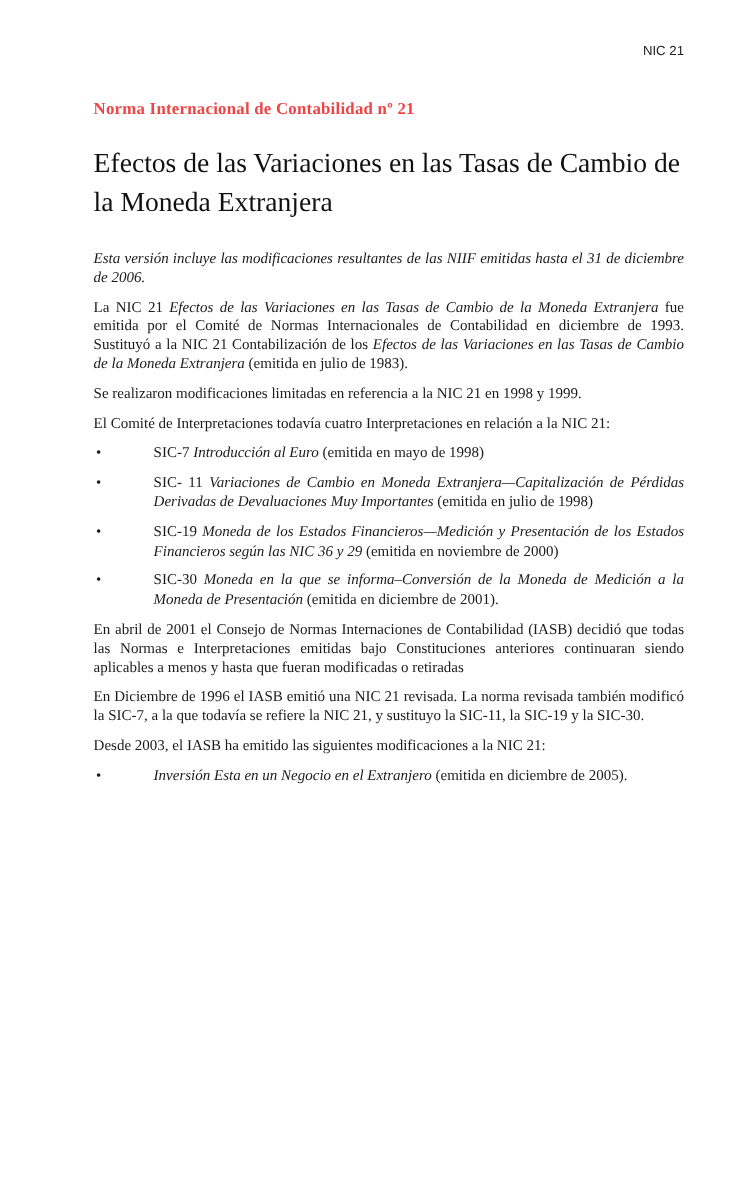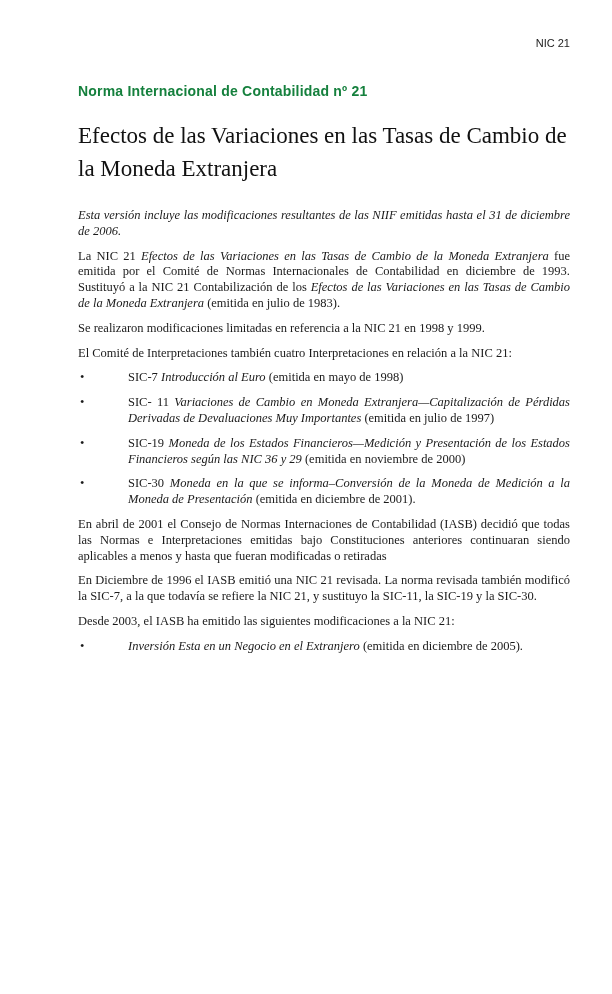--- a/index.html
+++ b/index.html
@@ -21,26 +21,26 @@
   .doc-code {
     margin-top: 37px;
     text-align: right;
     font-family: "Liberation Sans", sans-serif;
     font-size: 11px;
     line-height: 13px;
     color: #222222;
   }
   .heading {
     margin-top: 34px;
-    font-family: Liberation Sans, sans-serif;
+    font-family: Liberation Serif, serif;
     font-weight: bold;
     font-size: 14px;
     line-height: 15px;
     letter-spacing: 0.2px;
-    color: #15803d;
+    color: #ef4444;
   }
   .title {
     margin-top: 20px;
     font-family: "Liberation Serif", serif;
     font-size: 23px;
     line-height: 33px;
     font-weight: normal;
     color: #111111;
   }
   .blocks { margin-top: 23px; }
@@ -93,23 +93,23 @@
     <div class="doc-code">NIC 21</div>
 
     <div class="heading">Norma Internacional de Contabilidad nº 21</div>
 
     <div class="title">Efectos de las Variaciones en las Tasas de Cambio de la Moneda Extranjera</div>
 
     <div class="blocks">
         <div class="para"><span class="it">Esta versión incluye las modificaciones resultantes de las NIIF emitidas hasta el 31 de diciembre de 2006.</span></div>
         <div class="para"><span>La NIC 21 </span><span class="it">Efectos de las Variaciones en las Tasas de Cambio de la Moneda Extranjera</span><span> fue emitida por el Comité de Normas Internacionales de Contabilidad en diciembre de 1993. Sustituyó a la NIC 21 Contabilización de los </span><span class="it">Efectos de las Variaciones en las Tasas de Cambio de la Moneda Extranjera</span><span> (emitida en julio de 1983).</span></div>
         <div class="para"><span>Se realizaron modificaciones limitadas en referencia a la NIC 21 en 1998 y 1999.</span></div>
-        <div class="para"><span>El Comité de Interpretaciones también cuatro Interpretaciones en relación a la NIC 21:</span></div>
+        <div class="para"><span>El Comité de Interpretaciones todavía cuatro Interpretaciones en relación a la NIC 21:</span></div>
         <div class="bullet"><span class="marker">•</span><span>SIC-7 </span><span class="it">Introducción al Euro</span><span> (emitida en mayo de 1998)</span></div>
-        <div class="bullet"><span class="marker">•</span><span>SIC- 11 </span><span class="it">Variaciones de Cambio en Moneda Extranjera—Capitalización de Pérdidas Derivadas de Devaluaciones Muy Importantes</span><span> (emitida en julio de 1997)</span></div>
+        <div class="bullet"><span class="marker">•</span><span>SIC- 11 </span><span class="it">Variaciones de Cambio en Moneda Extranjera—Capitalización de Pérdidas Derivadas de Devaluaciones Muy Importantes</span><span> (emitida en julio de 1998)</span></div>
         <div class="bullet"><span class="marker">•</span><span>SIC-19 </span><span class="it">Moneda de los Estados Financieros—Medición y Presentación de los Estados Financieros según las NIC 36 y 29</span><span> (emitida en noviembre de 2000)</span></div>
         <div class="bullet"><span class="marker">•</span><span>SIC-30 </span><span class="it">Moneda en la que se informa–Conversión de la Moneda de Medición a la Moneda de Presentación</span><span> (emitida en diciembre de 2001).</span></div>
         <div class="para"><span>En abril de 2001 el Consejo de Normas Internaciones de Contabilidad (IASB) decidió que todas las Normas e Interpretaciones emitidas bajo Constituciones anteriores continuaran siendo aplicables a menos y hasta que fueran modificadas o retiradas</span></div>
         <div class="para"><span>En Diciembre de 1996 el IASB emitió una NIC 21 revisada. La norma revisada también modificó la SIC-7, a la que todavía se refiere la NIC 21, y sustituyo la SIC-11, la SIC-19 y la SIC-30.</span></div>
         <div class="para"><span>Desde 2003, el IASB ha emitido las siguientes modificaciones a la NIC 21:</span></div>
         <div class="bullet"><span class="marker">•</span><span class="it">Inversión Esta en un Negocio en el Extranjero</span><span> (emitida en diciembre de 2005).</span></div>
       </div>
 
   </div>
 

